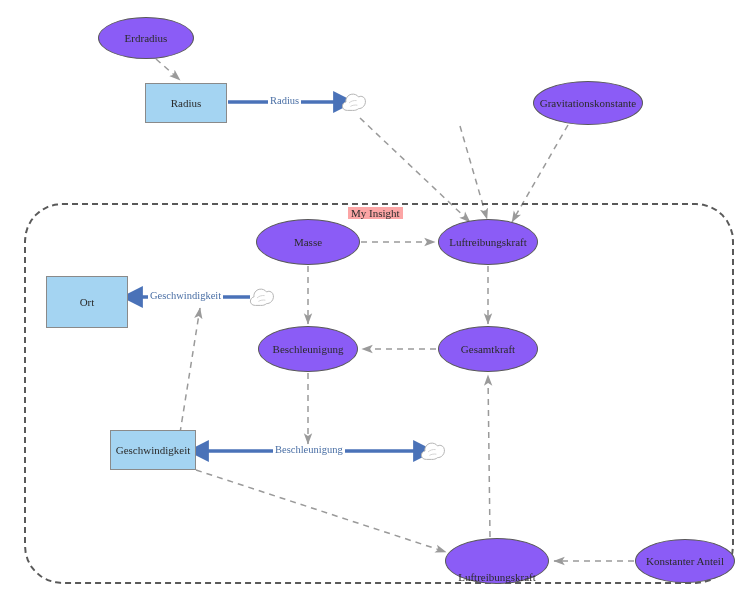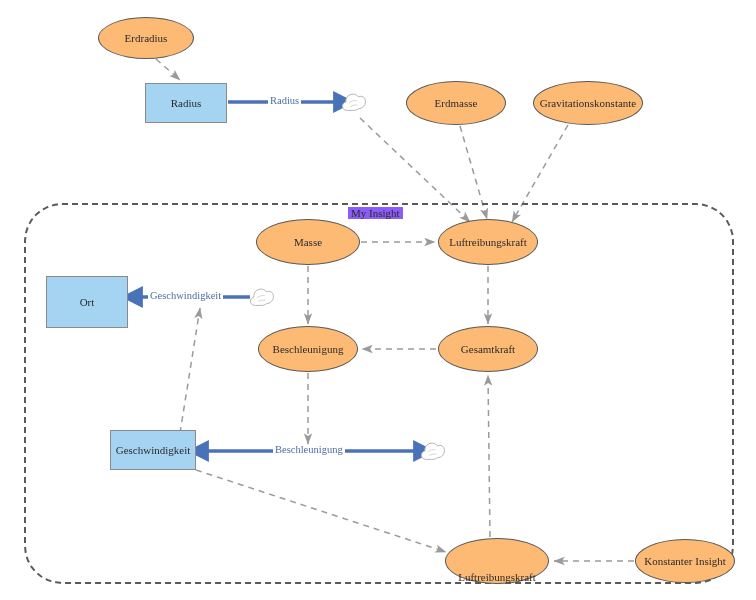--- a/index.html
+++ b/index.html
@@ -33,21 +33,21 @@
     justify-content: center;
     box-sizing: border-box;
     text-align: center;
     white-space: nowrap;
     color: #2b2b2b;
     font-size: 11px;
     line-height: 1.1;
   }
   .node.ellipse {
     border-radius: 50%;
-    background: #fdba74;
+    background: #8b5cf6;
     border: 1.4px solid #595959;
   }
   .node.rect {
     background: #a4d4f2;
     border: 1.6px solid #8a8a8a;
   }
   .node-label {
     display: block;
     pointer-events: none;
   }
@@ -57,21 +57,21 @@
     color: #4a6fa5;
     background: #ffffff;
     padding: 0 2px;
     white-space: nowrap;
     line-height: 1;
   }
   .container-label {
     position: absolute;
     font-size: 11px;
     color: #2b2b2b;
-    background: #8b5cf6;
+    background: #fca5a5;
     padding: 0 3px;
     white-space: nowrap;
   }
   .cloud {
     position: absolute;
     width: 26px;
     height: 21px;
   }
   .boundary {
     position: absolute;
@@ -155,23 +155,20 @@
   </svg>
 
   <div class="node ellipse" style="left:98px; top:17px; width:96px; height:42px;">
     <span class="node-label">Erdradius</span>
   </div>
 
   <div class="node rect" style="left:145px; top:83px; width:82px; height:40px;">
     <span class="node-label">Radius</span>
   </div>
 
-  <div class="node ellipse" style="left:406px; top:81px; width:100px; height:44px;">
-    <span class="node-label">Erdmasse</span>
-  </div>
 
   <div class="node ellipse" style="left:256px; top:219px; width:104px; height:46px;">
     <span class="node-label">Masse</span>
   </div>
 
   <div class="node ellipse" style="left:533px; top:81px; width:110px; height:44px;">
     <span class="node-label">Gravitationskonstante</span>
   </div>
 
   <div class="node ellipse" style="left:438px; top:219px; width:100px; height:46px;">
@@ -192,21 +189,21 @@
 
   <div class="node rect" style="left:110px; top:430px; width:86px; height:40px;">
     <span class="node-label">Geschwindigkeit</span>
   </div>
 
   <div class="node ellipse" style="left:445px; top:538px; width:104px; height:46px;align-items:flex-end;">
     <span class="node-label">Luftreibungskraft</span>
   </div>
 
   <div class="node ellipse" style="left:635px; top:539px; width:100px; height:44px;">
-    <span class="node-label">Konstanter Insight</span>
+    <span class="node-label">Konstanter Anteil</span>
   </div>
 
   <div class="edge-label" style="left:268px; top:96px;">Radius</div>
 
   <div class="edge-label" style="left:148px; top:291px;">Geschwindigkeit</div>
 
   <div class="edge-label" style="left:273px; top:445px;">Beschleunigung</div>
 
 </div>
 

